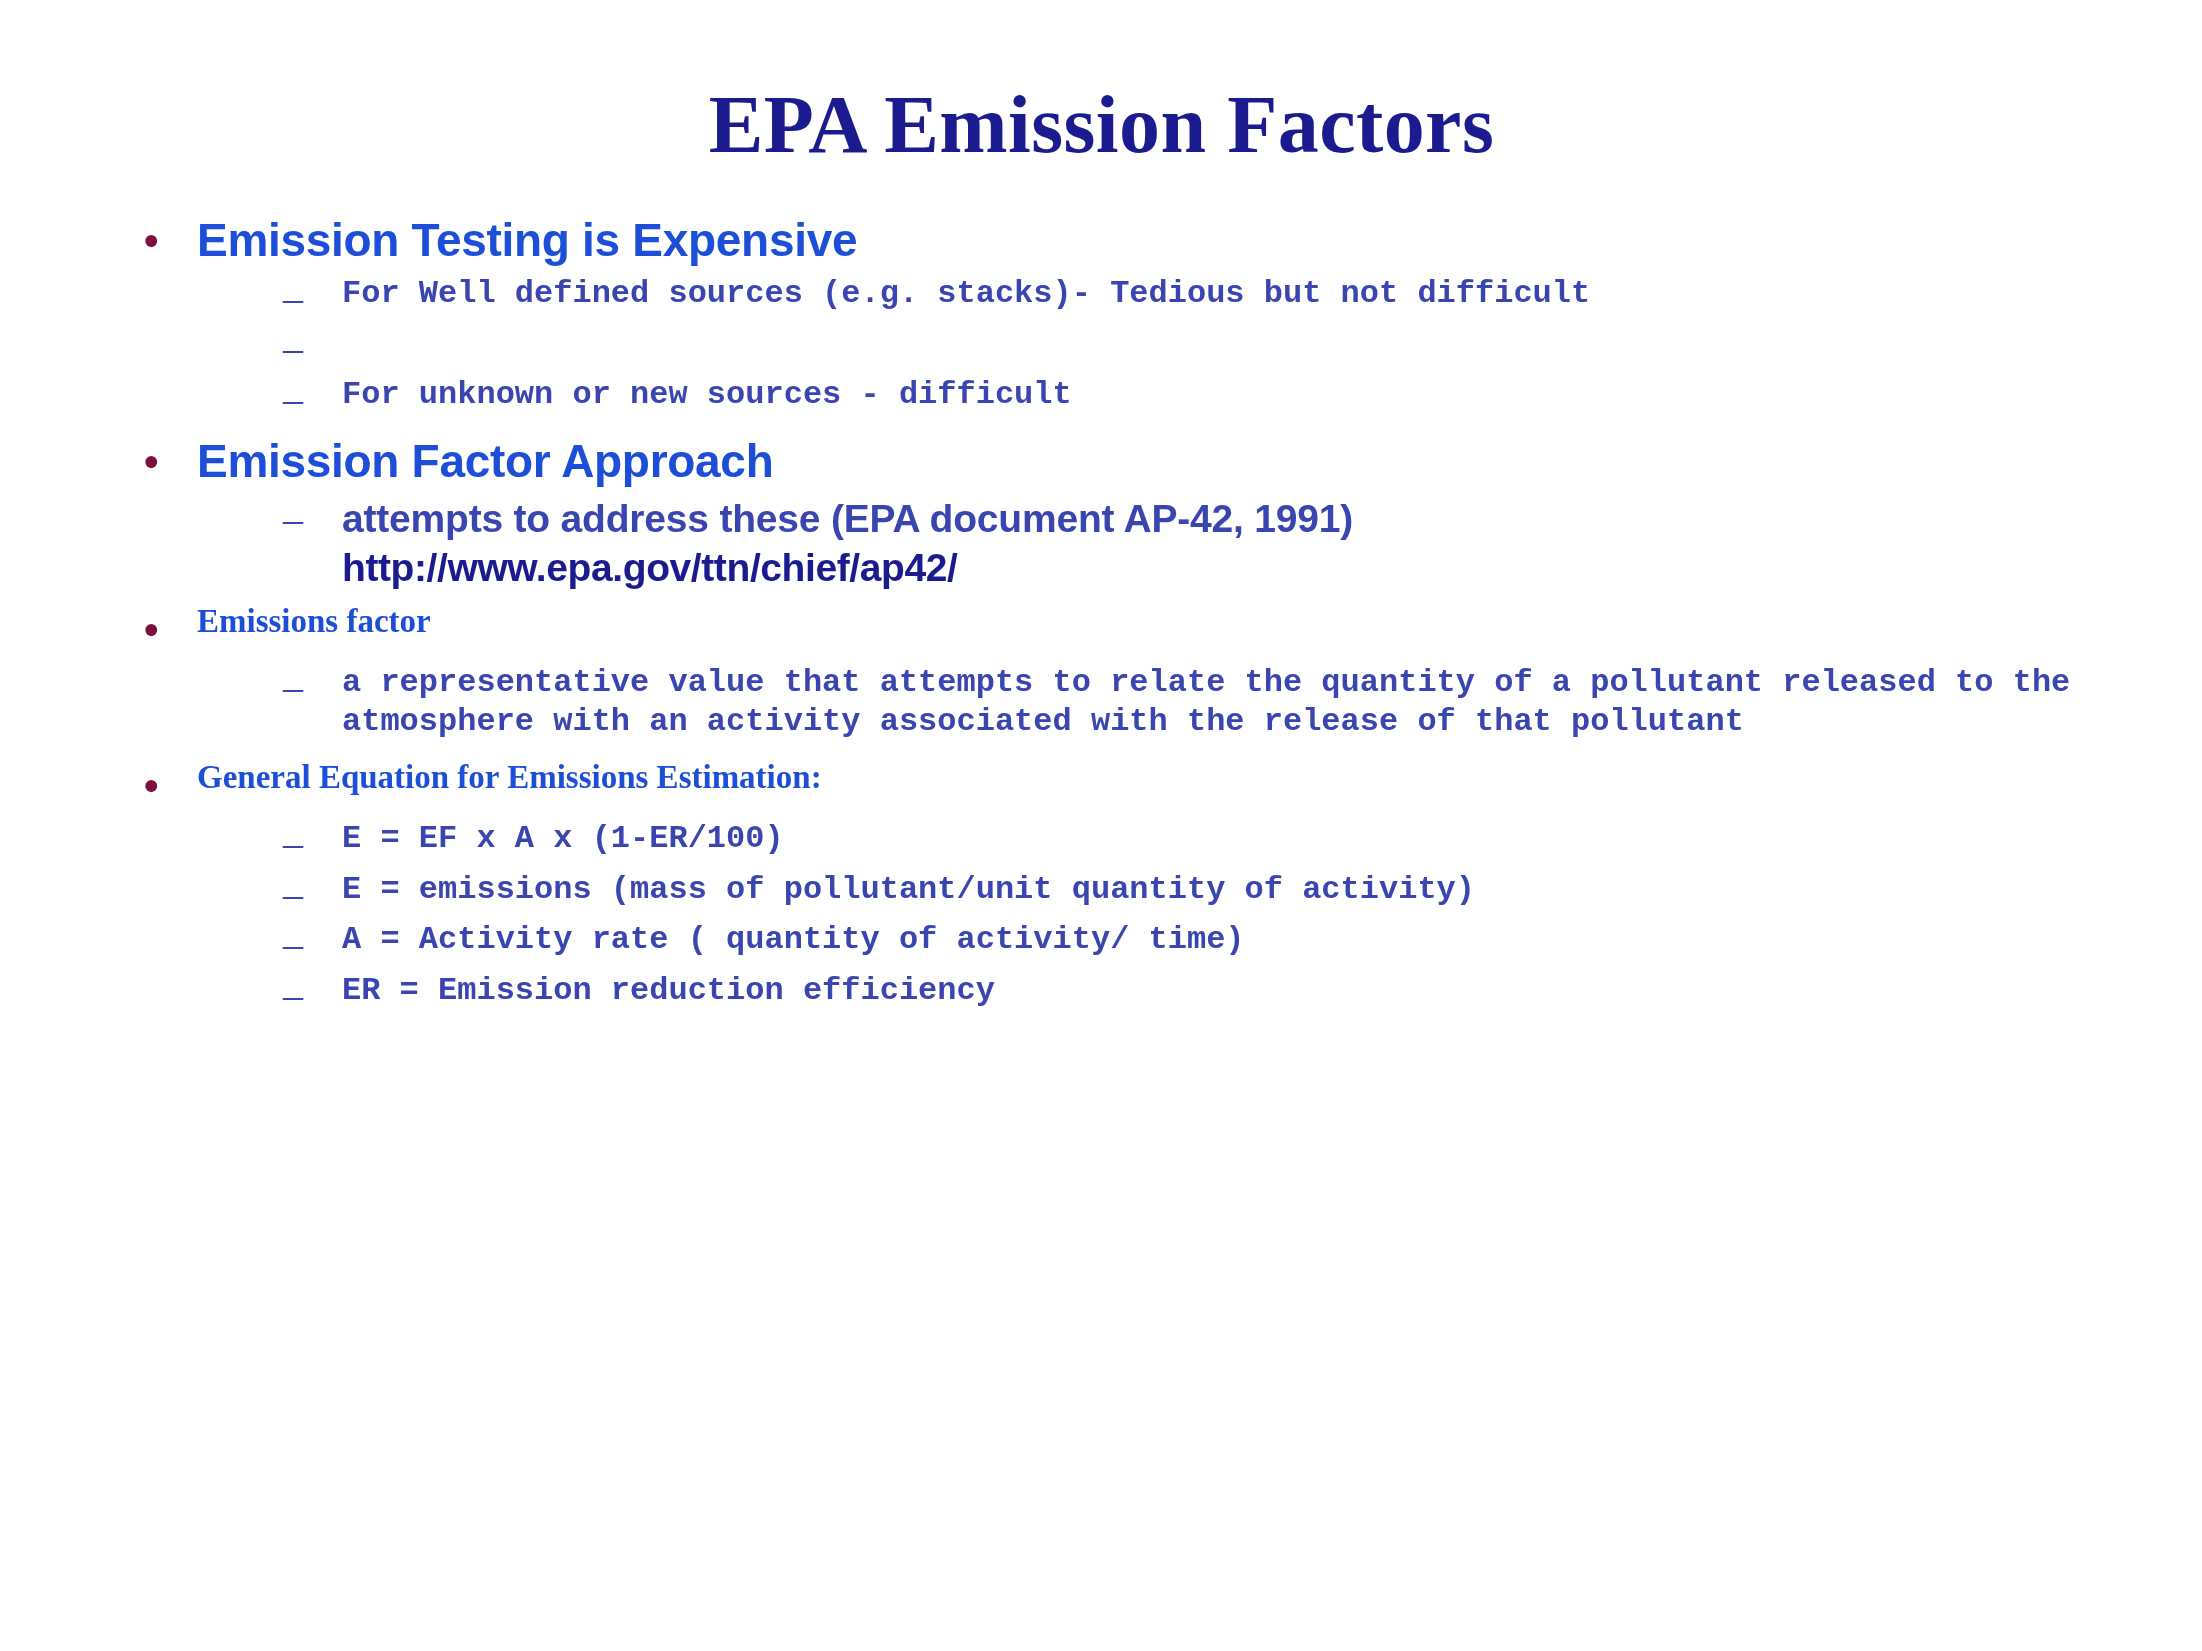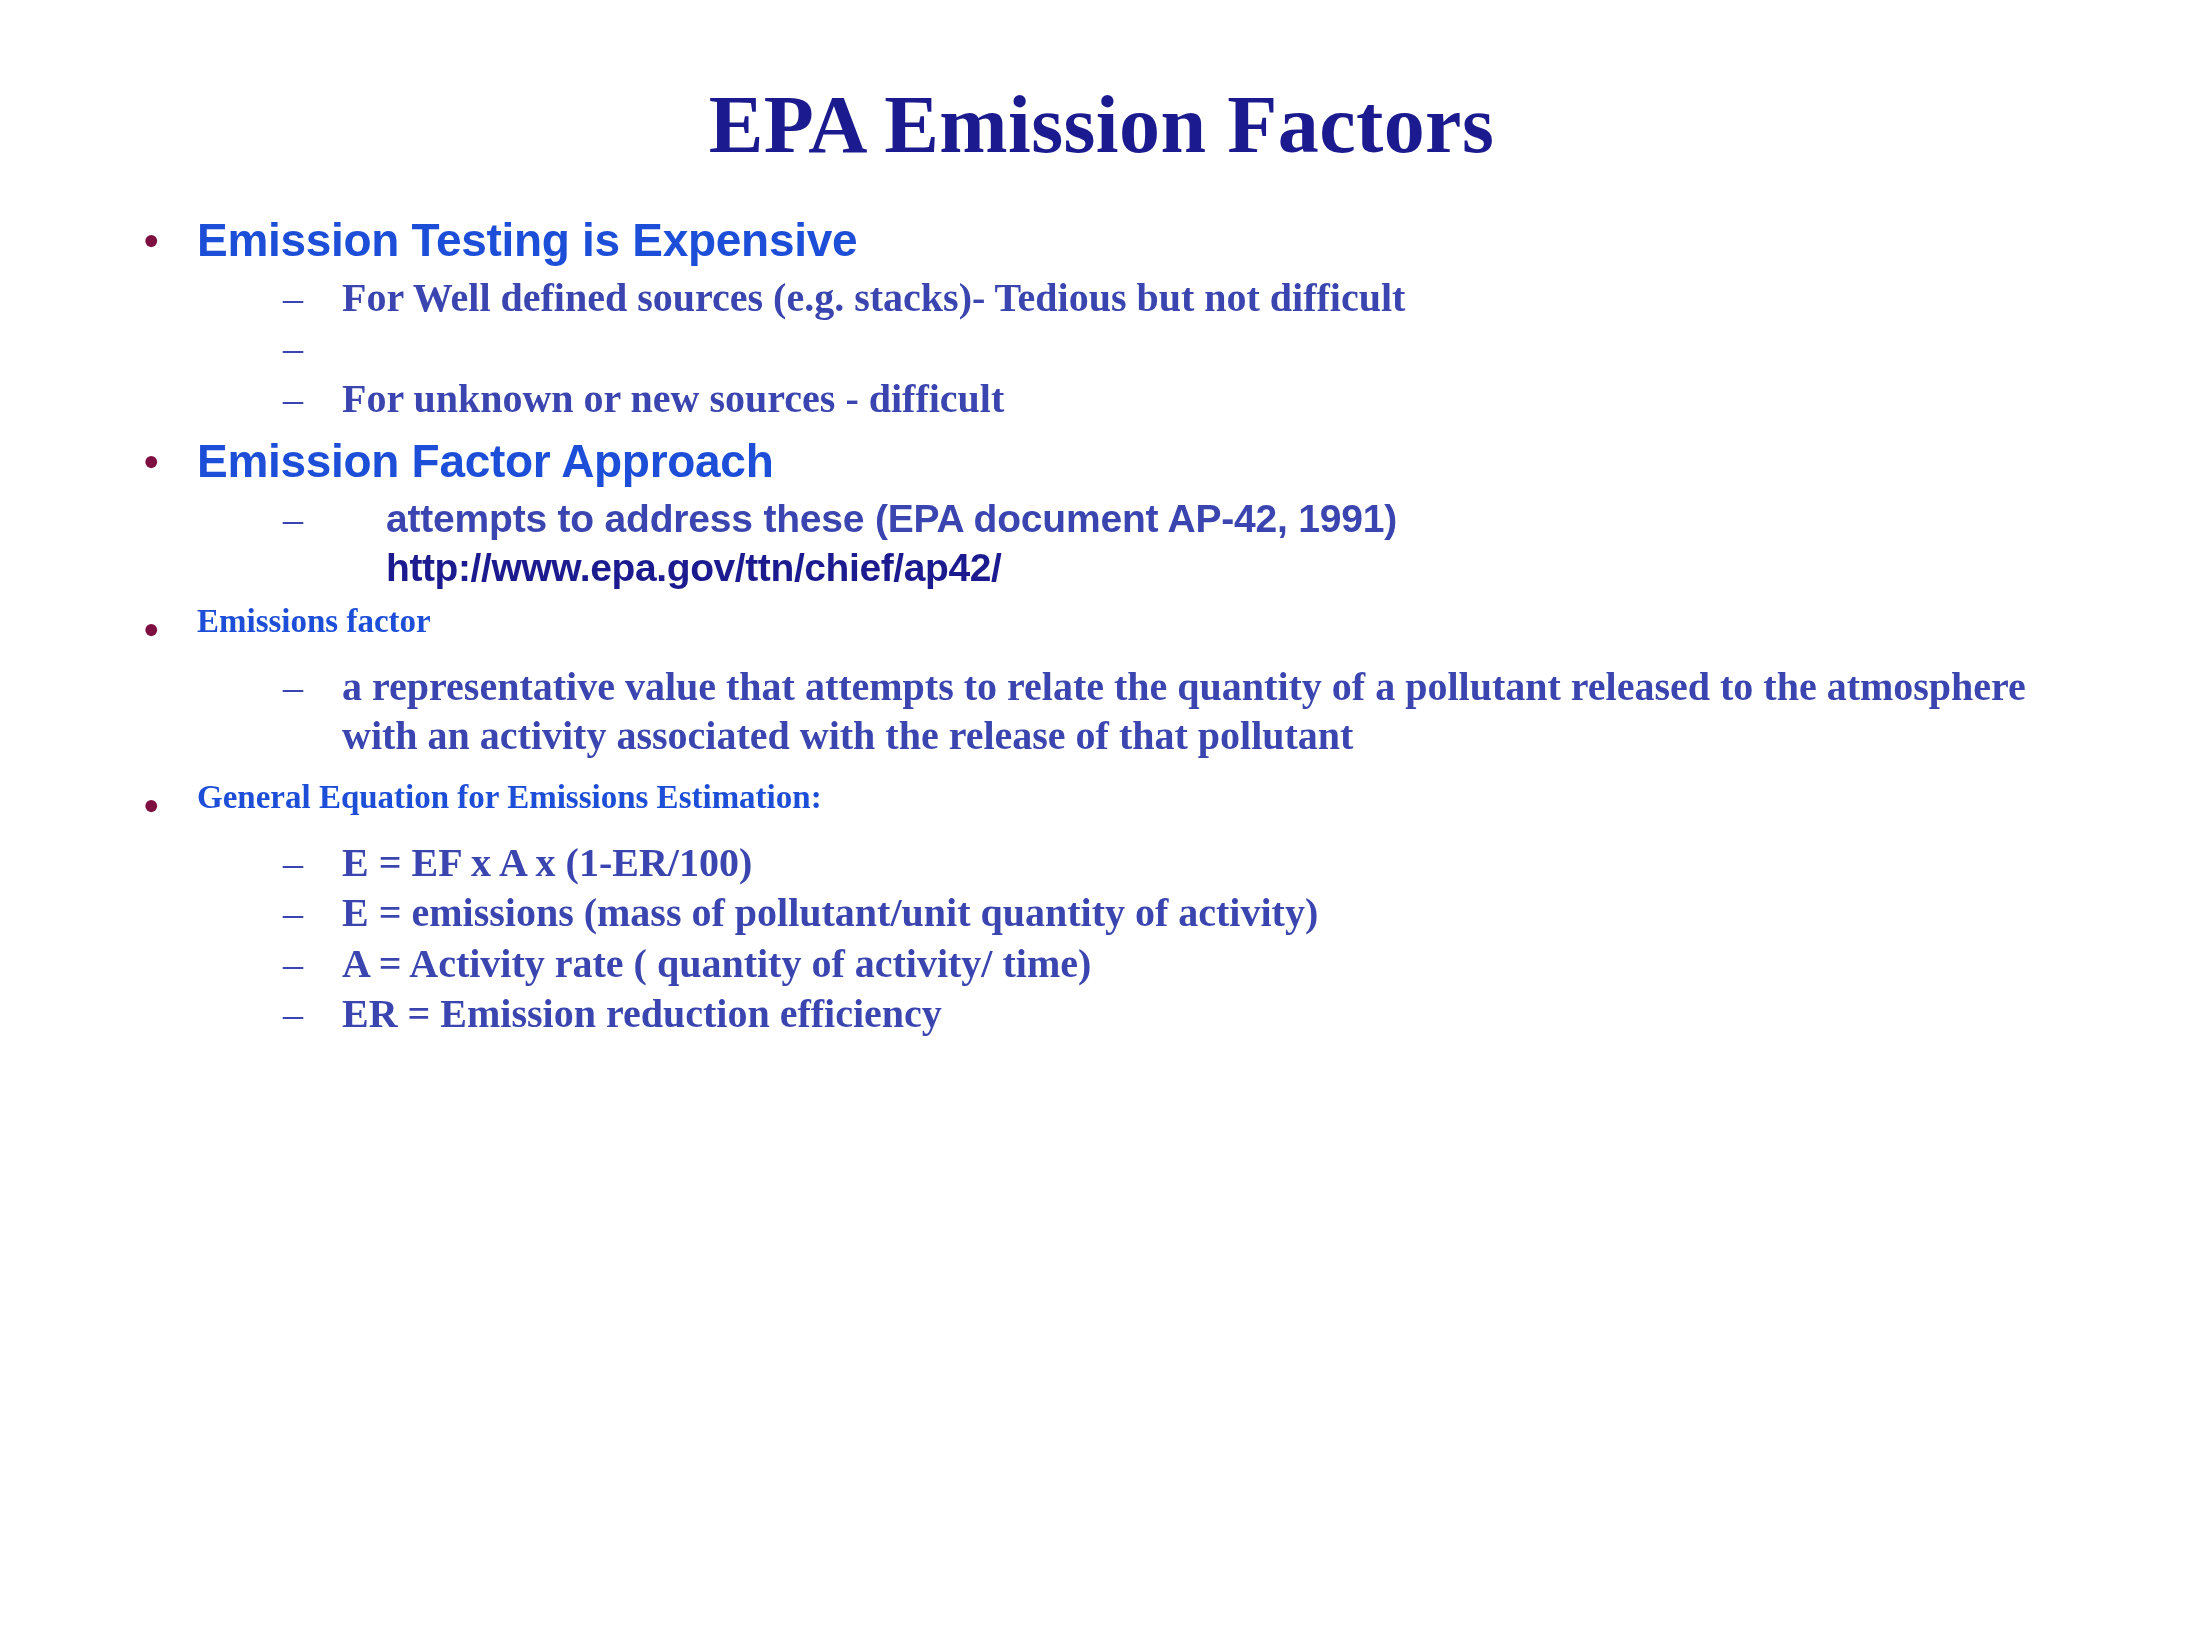--- a/index.html
+++ b/index.html
@@ -81,31 +81,30 @@
   .l2 .dash {
     flex: 0 0 auto;
     width: 59px;
     color: #3a45b0;
     font-family: "Liberation Serif", serif;
     font-size: 40px;
     line-height: 1.22;
   }
   .l2 .l2-text {
     color: #3a45b0;
-    font-family: Liberation Serif, serif;
+    font-family: Liberation Mono, monospace;
     font-weight: bold;
-    font-size: 40px;
+    font-size: 32px;
     line-height: 1.22;
     max-width: 1755px;
   }
   .l2.sans .l2-text {
     font-family: "Liberation Sans", sans-serif;
     font-size: 39px;
     letter-spacing: -0.2px;
-    margin-left: 44px;
   }
   .l2 .url {
     display: block;
     font-family: Liberation Sans, sans-serif;
     font-weight: bold;
     font-size: 39px;
     color: #1b1b8f;
     margin-top: 1.7px;
     letter-spacing: -0.4px;
   }

